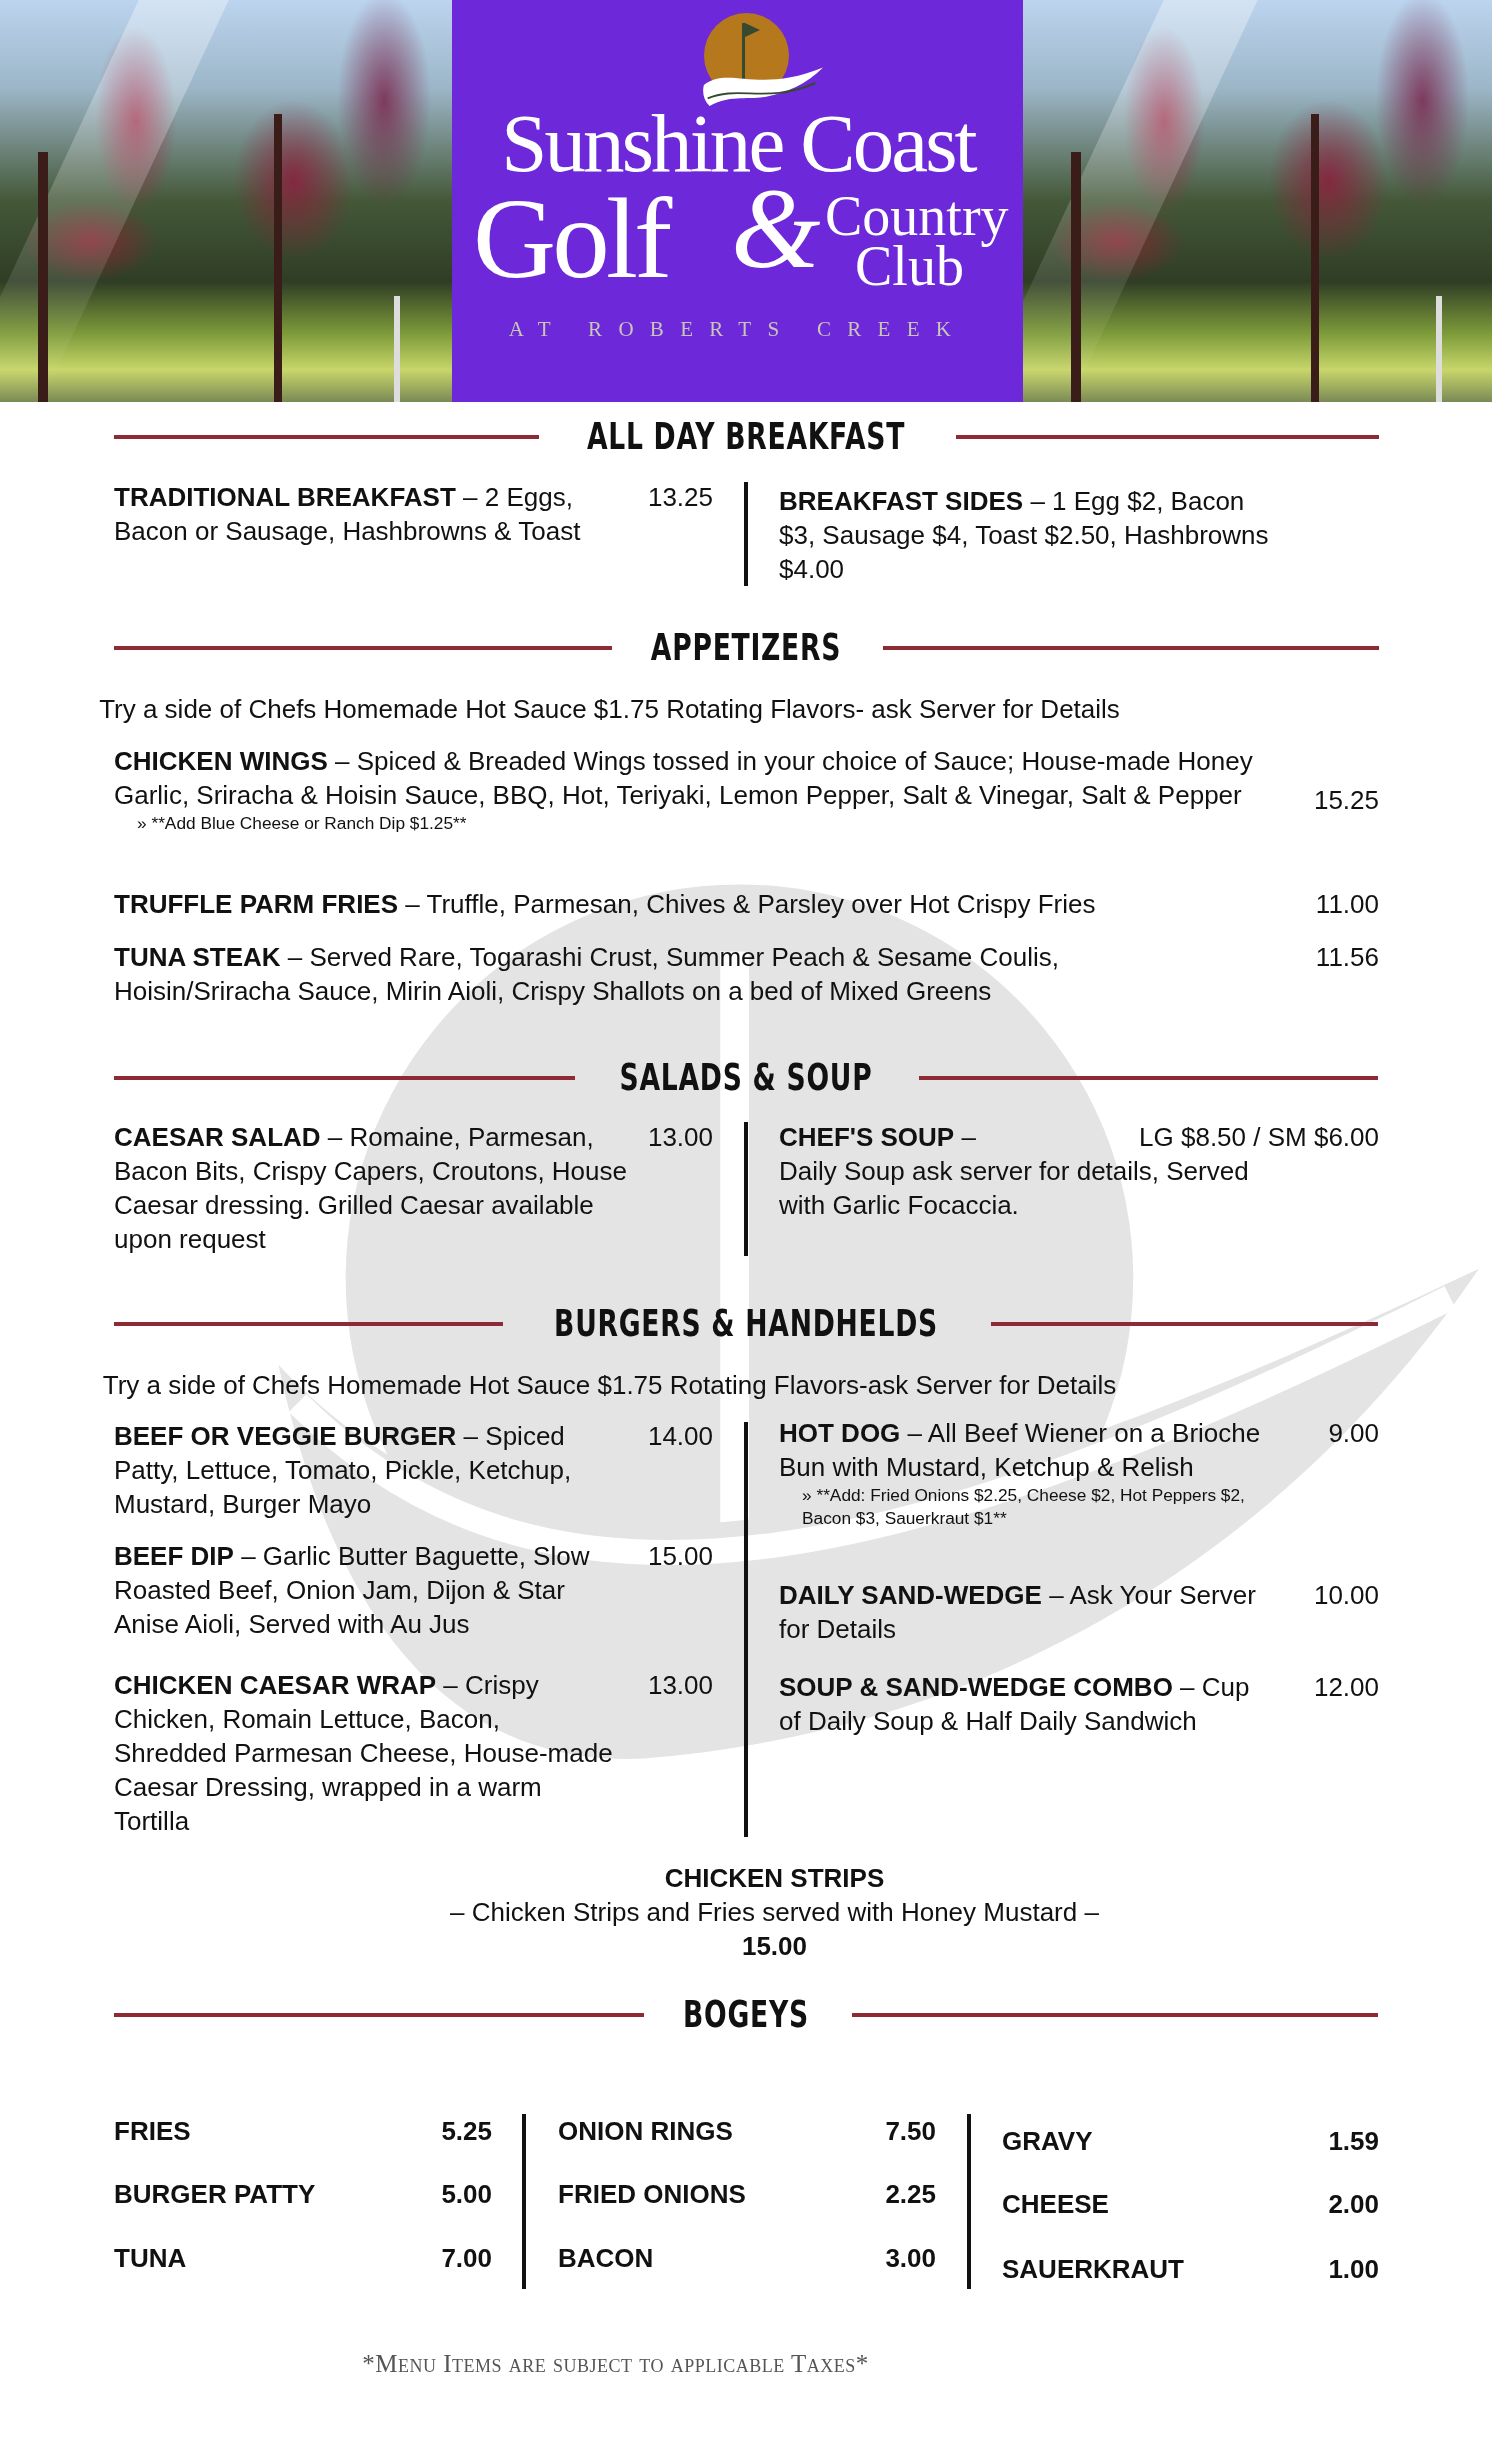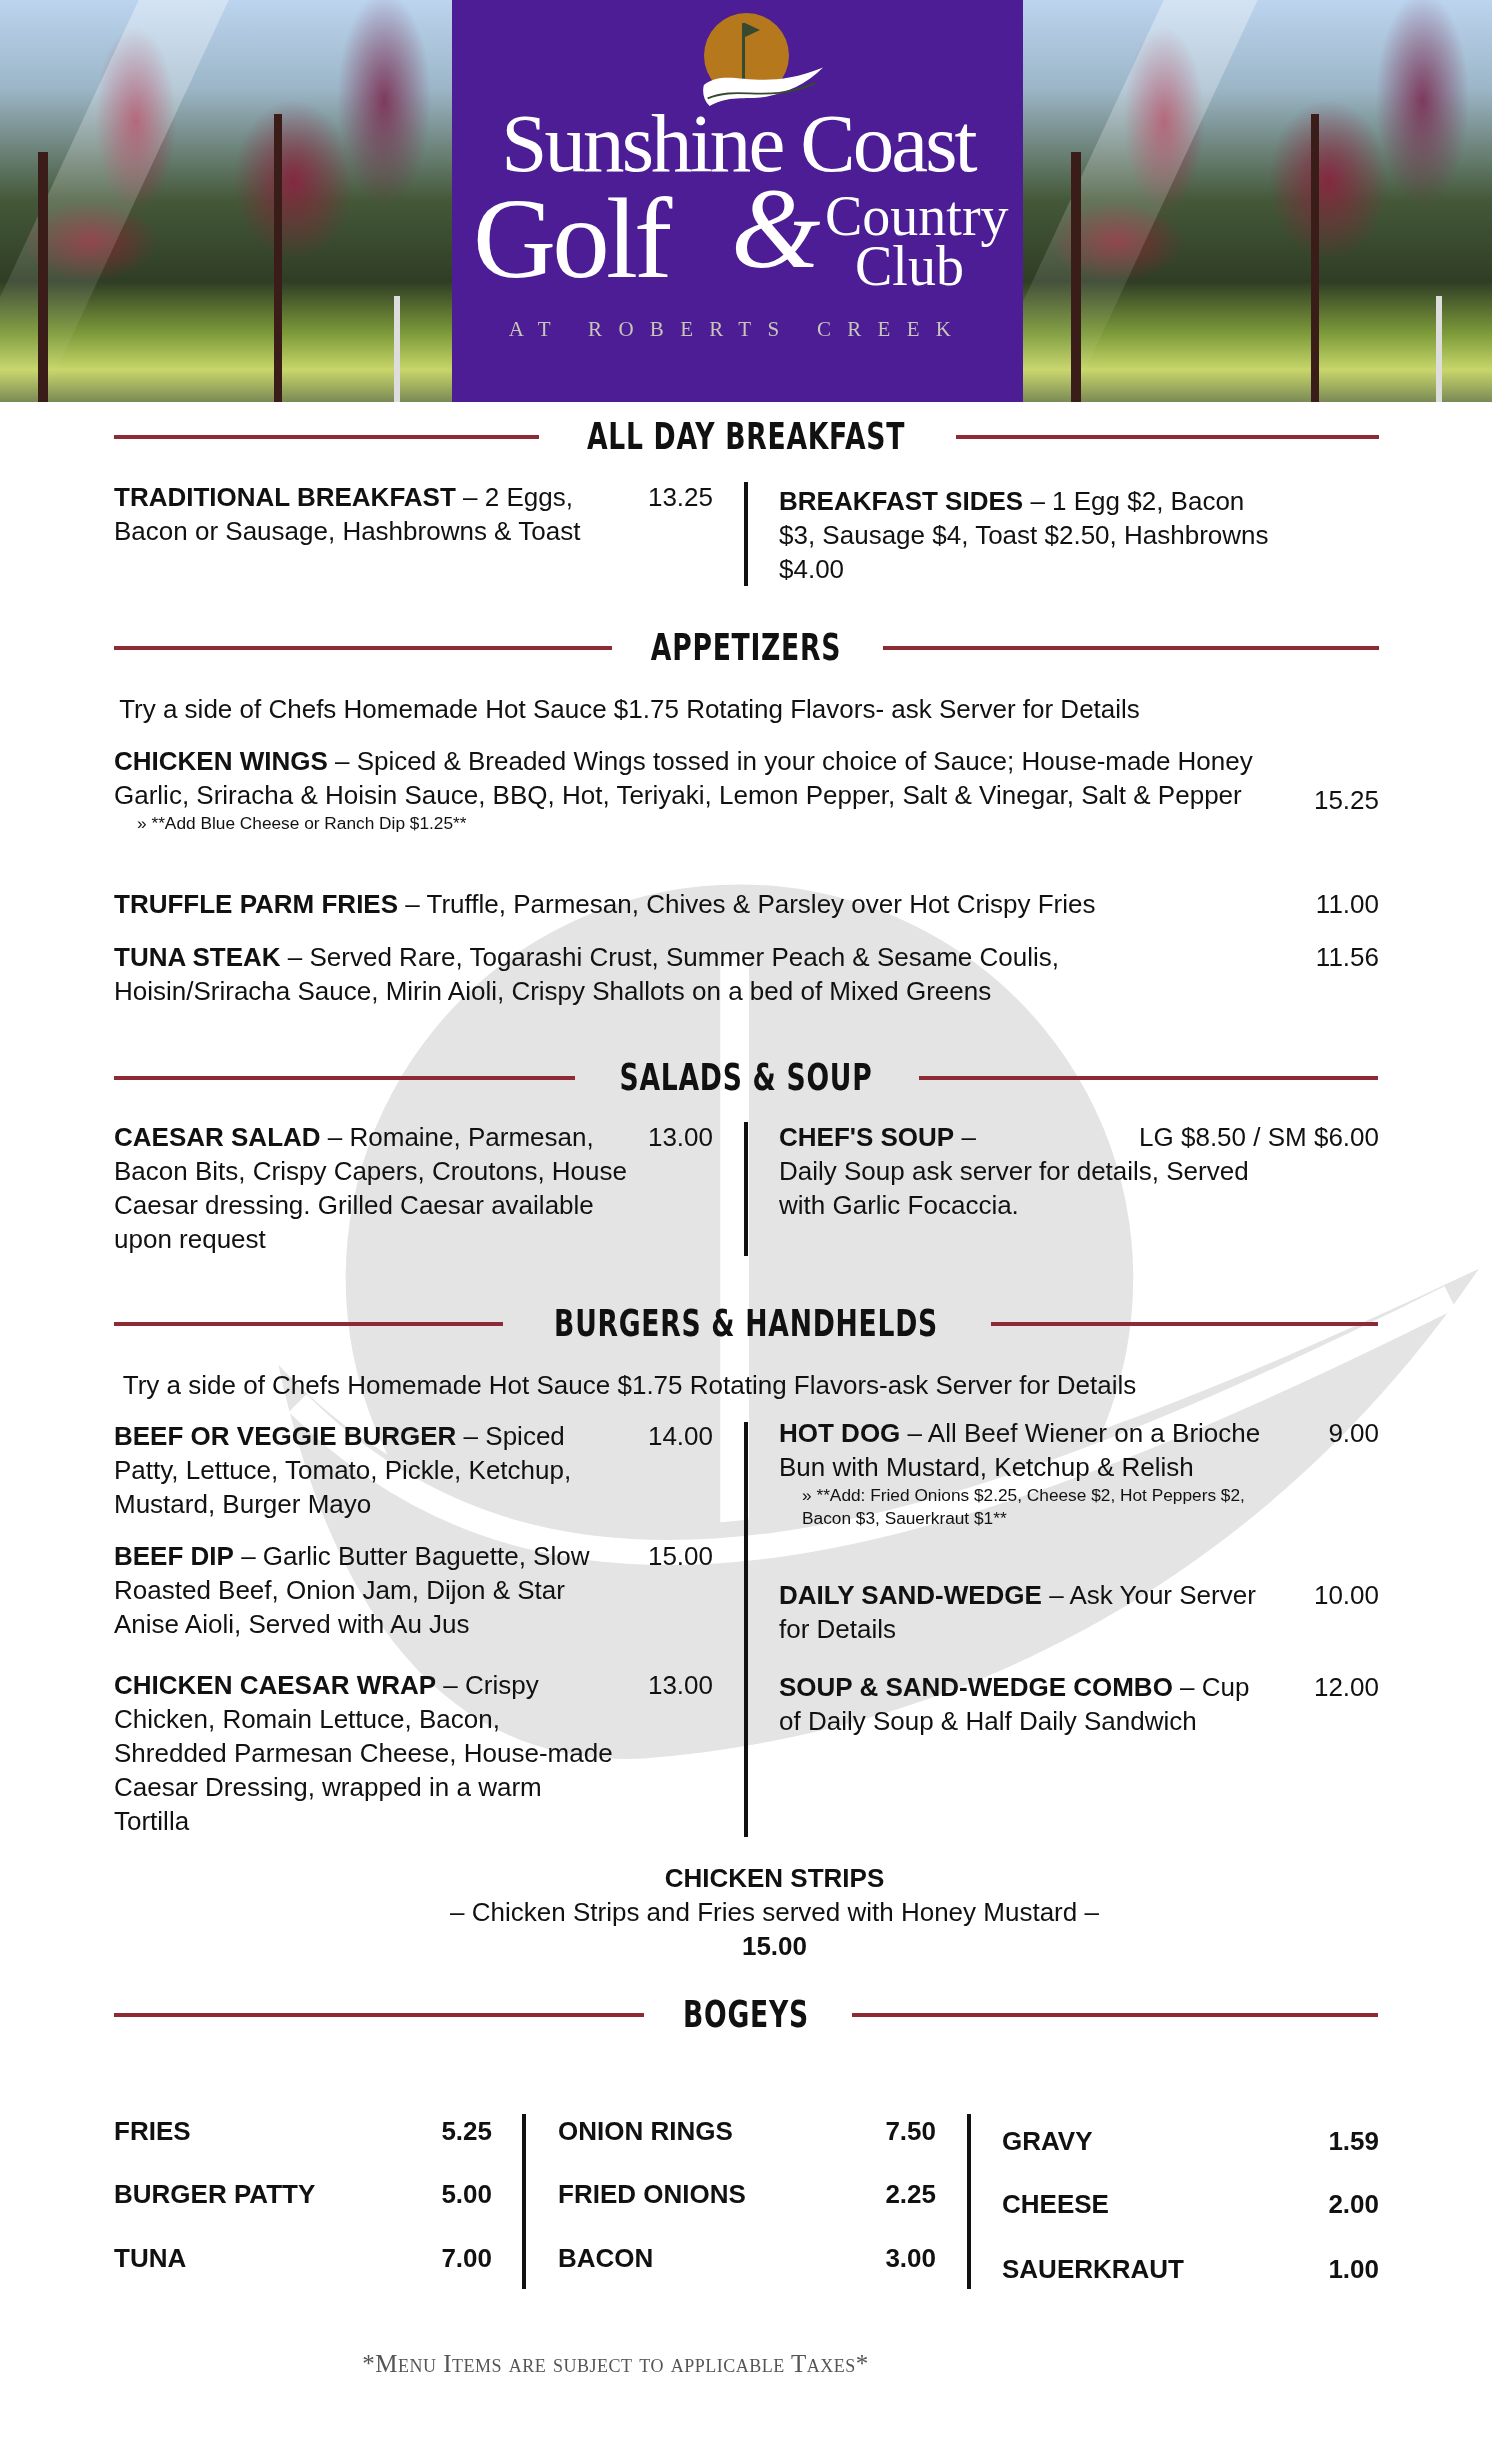--- a/index.html
+++ b/index.html
@@ -14,21 +14,21 @@
     background:
       radial-gradient(ellipse 58px 134px at 30% 30%, rgba(160,40,70,.85), transparent 70%),
       radial-gradient(ellipse 86px 115px at 65% 45%, rgba(140,30,60,.85), transparent 70%),
       radial-gradient(ellipse 67px 154px at 85% 25%, rgba(120,30,70,.8), transparent 70%),
       radial-gradient(ellipse 96px 58px at 20% 60%, rgba(150,30,50,.75), transparent 70%),
       linear-gradient(180deg, #bcd4ee 0%, #9cb6c8 22%, #445838 50%, #2f3d25 70%, #7d9b3a 83%, #c8d66a 92%, #7a8a55 100%);
   }
   .photo::before { content:""; position:absolute; left:10%; top:0; width:20%; height:100%;
     background:linear-gradient(180deg, rgba(255,255,255,.35), rgba(255,255,255,0)); transform:skewX(-25deg); }
   .trunk { position:absolute; width:9.6px; background:#3a1c18; bottom:0; }
-  .green-panel { position:absolute; left:452px; top:0; width:572px; height:402px; background:#4c1d95; }
+  .green-panel { position:absolute; left:452px; top:0; width:572px; height:402px; background:#6d28d9; }
   .logo-sun { position:absolute; left:252px; top:13.4px; width:85px; height:85px; border-radius:50%; background:#b6781c; }
   .logo-flag { position:absolute; left:290px; top:23px; width:2.9px; height:56px; background:#374a30; }
   .logo-flag::after { content:""; position:absolute; left:2.9px; top:0; border-left:15.4px solid #374a30; border-top:7.7px solid transparent; border-bottom:7.7px solid transparent; }
   .logo-wave { position:absolute; left:248px; top:56px; width:125px; height:54px; }
   .logo-line1 { position:absolute; left:0; width:572px; top:102px; text-align:center; color:#fff;
     font-family:"Liberation Serif", serif; font-size:83px; letter-spacing:-2.9px; line-height:1; }
   .logo-golf { position:absolute; left:21px; top:181px; color:#fff; font-family:"Liberation Serif", serif; font-size:115px; line-height:1; letter-spacing:-3.8px; }
   .logo-amp { position:absolute; left:279px; top:171px; color:#fff; font-family:"Liberation Serif", serif; font-size:115px; line-height:1; font-style:italic; }
   .logo-country { position:absolute; left:373px; top:188px; color:#fff; font-family:"Liberation Serif", serif; font-size:56px; line-height:1; }
   .logo-club { position:absolute; left:403px; top:238px; color:#fff; font-family:"Liberation Serif", serif; font-size:56px; line-height:1; }
@@ -42,21 +42,21 @@
   .sec { position:absolute; left:114px; width:1264px; height:48px; }
   .sec .rule { position:absolute; top:22px; height:3.8px; background:#8e2a33; }
   .sec .title { position:absolute; top:0; left:0; width:1264px; text-align:center;
     font-family:"DejaVu Sans", sans-serif; font-weight:bold; font-size:37px; letter-spacing:1px;
     transform:scaleX(.72); transform-origin:center; line-height:48px; color:#111; }
 
   .item { position:absolute; font-size:26px; line-height:34px; color:#111; }
   .item .nm { font-weight:bold; }
   .price { position:absolute; font-size:26px; font-weight:normal; text-align:right; line-height:34px; }
   .sub { font-size:17.3px; line-height:23px; padding-left:23px; }
-  .note { position:absolute; left:0; width:1219px; text-align:center; font-size:26px; line-height:34px;padding-left:20px; }
+  .note { position:absolute; left:0; width:1219px; text-align:center; font-size:26px; line-height:34px; }
   .vdiv { position:absolute; width:3.8px; background:#111; }
 
   .bog { position:absolute; font-size:26px; font-weight:bold; line-height:34px; }
   .footer { position:absolute; left:0; width:1231px; top:2350px; text-align:center;
     font-family:"Liberation Serif", serif; font-size:25px; color:#555; font-variant:small-caps; letter-spacing:0.5px; }
 </style>
 </head>
 <body>
 
 <div class="hdr">

